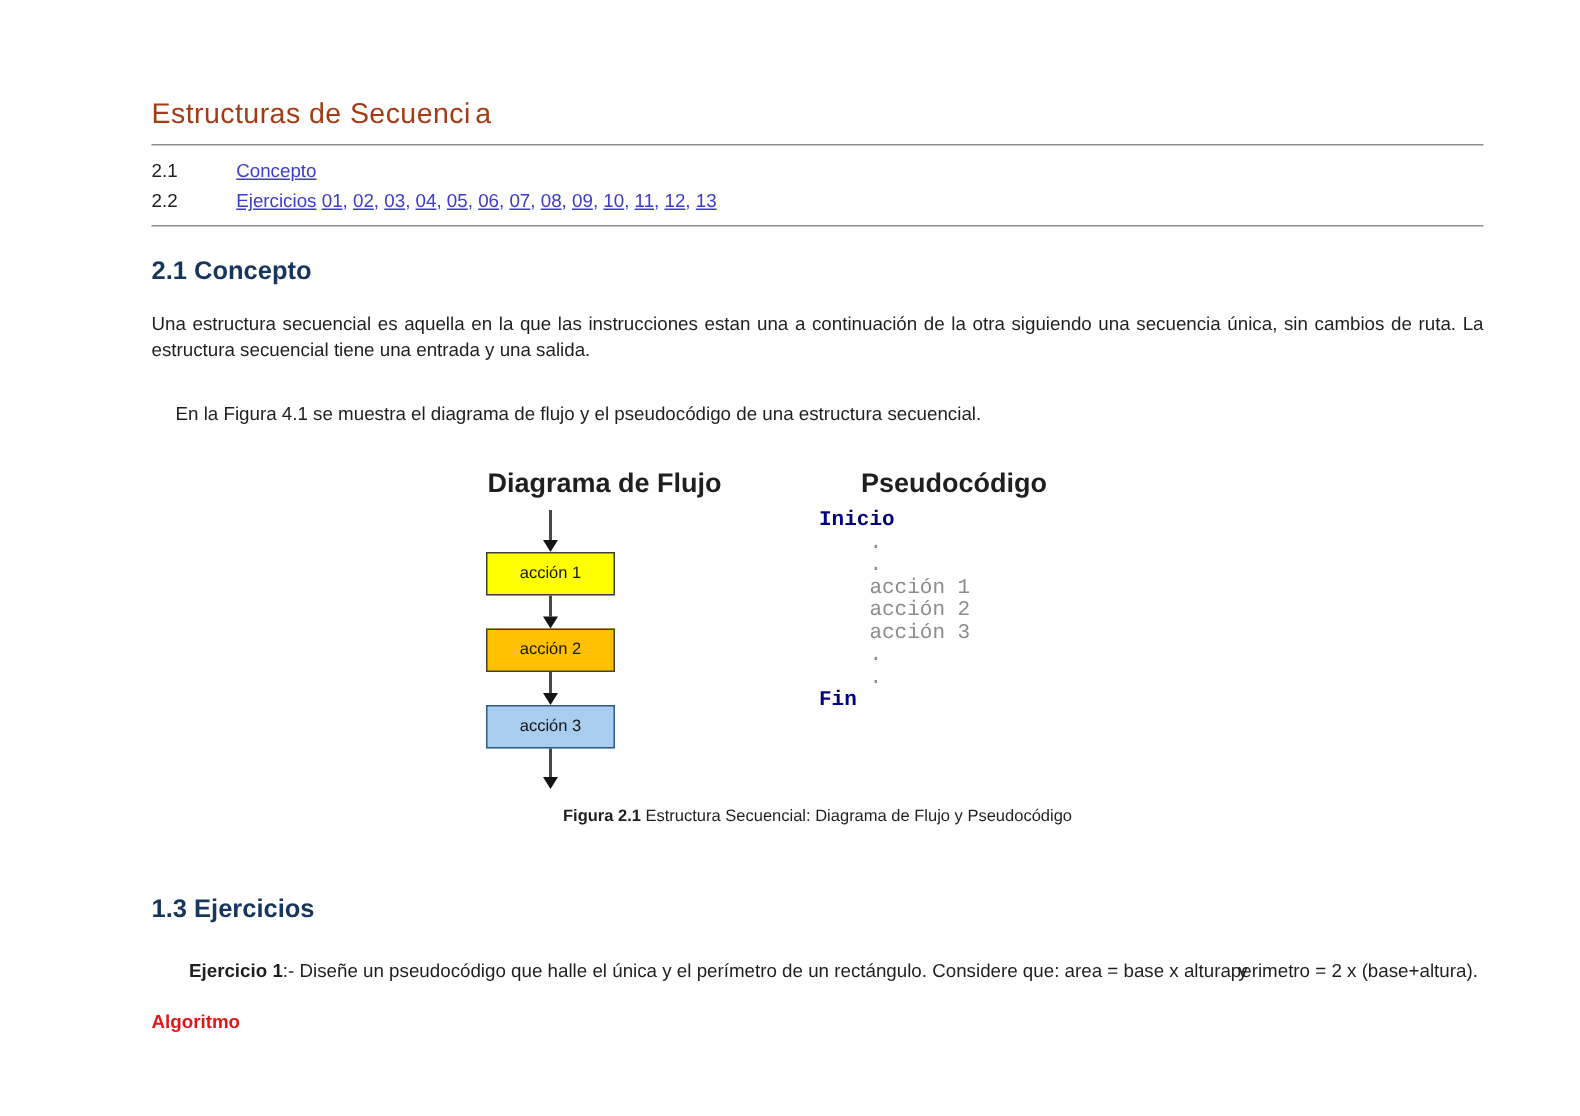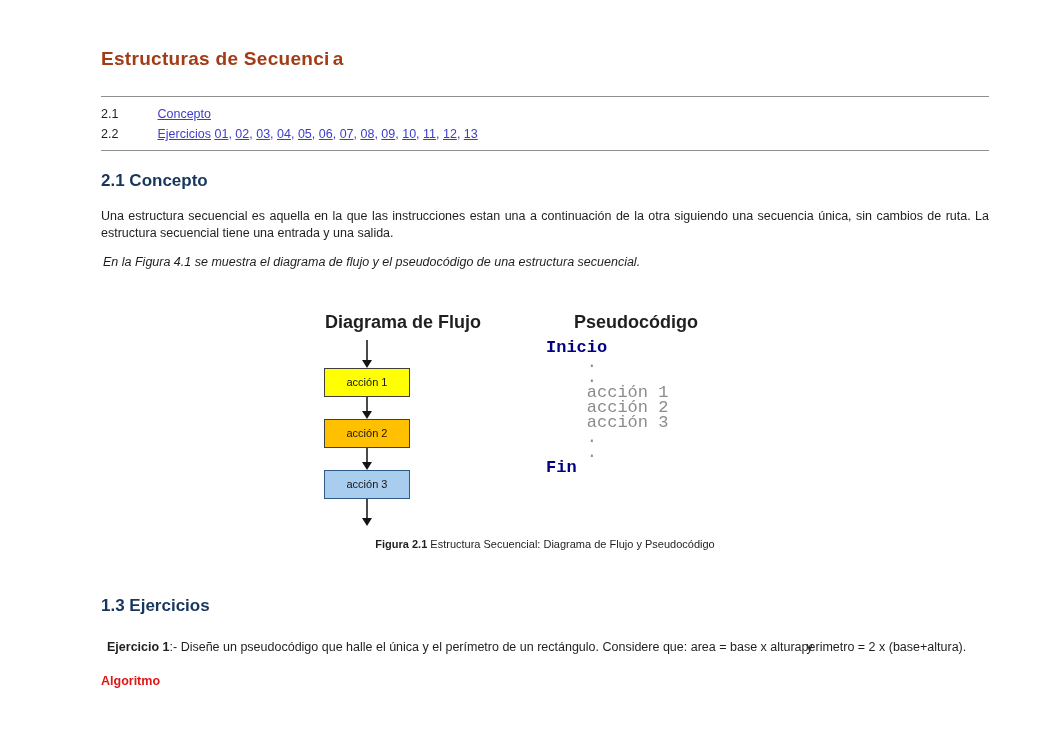--- a/index.html
+++ b/index.html
@@ -1,19 +1,19 @@
 <!DOCTYPE html>
 <html style="--title-red: #a33c16; --heading-navy: #17365d; --link-blue: #3c3ccd; --text: #1f1f1f; --rule-gray: #8f8f8f; --code-navy: #000080; --code-gray: #8c8c8c; --accent-red: #e01717; --arrow: #4a4a4a;"><head>
 <meta charset="utf-8">
 <style>
   html,body{margin:0;padding:0;background:#fff;}
   body{width:1053px;height:744px;position:relative;overflow:hidden;
        font-family:"Liberation Sans", sans-serif;color:var(--text,#1f1f1f);}
   .abs{position:absolute;}
-  .doc-title{left:101px;top:48px;font-size:19px;font-weight:bold;
+  .doc-title{left:101px;top:66px;font-size:19px;font-weight:normal;
              color:var(--title-red,#a33c16);letter-spacing:.3px;}
   .doc-title .tail{margin-left:3px;}
   .hrule{left:101px;width:888px;height:0;border-top:1px solid var(--rule-gray,#8f8f8f);}
   .hr1{top:96px;} .hr2{top:150px;}
   .toc{left:101px;top:104px;width:888px;font-size:12.5px;line-height:20px;}
   .toc-row{white-space:nowrap;}
   .toc-num{display:inline-block;width:53px;color:var(--text,#1f1f1f);}
   a.lnk{color:var(--link-blue,#3c3ccd);text-decoration:underline;cursor:pointer;}
   .sep{color:var(--link-blue,#3c3ccd);}
   .sec-heading{font-size:17px;font-weight:bold;color:var(--heading-navy,#17365d);}
@@ -29,27 +29,27 @@
   .flow-head{width:0;height:0;border-left:5px solid transparent;border-right:5px solid transparent;
              border-top:8px solid #141414;left:362px;}
   .fl1{top:340px;height:20px;} .fh1{top:360px;}
   .fl2{top:397px;height:14px;} .fh2{top:411px;}
   .fl3{top:448px;height:14px;} .fh3{top:462px;}
   .fl4{top:499px;height:19px;} .fh4{top:518px;}
   .flow-box{left:324px;width:84px;height:27px;border:1px solid #3f3f3f;
             font-size:11px;color:#151515;text-align:center;line-height:27px;}
   .fb1{top:368px;} .fb2{top:419px;} .fb3{top:470px;}
   .pseudocode{left:546px;top:340px;font-family:"Liberation Mono", monospace;
-              font-size:17px;line-height:15px;white-space:pre;}
+              font-size:14px;line-height:15px;white-space:pre;}
   .pc-line.kw{color:var(--code-navy,#000080);font-weight:bold;}
   .pc-line.body{color:var(--code-gray,#8c8c8c);}
   .caption{left:101px;top:538px;width:888px;text-align:center;font-size:11px;color:var(--text,#1f1f1f);}
   .caption .cap-bold{font-weight:bold;}
   .exercise{left:107px;top:640px;font-size:12.5px;white-space:nowrap;color:var(--text,#1f1f1f);}
-  .exercise .ex-label{font-weight:bold;}
+  .exercise .ex-label{font-weight:bold;margin-left:19px;}
   .ovl{position:relative;display:inline-block;}
   .ovl-y{position:absolute;left:5px;top:0;}
   .algoritmo{left:101px;top:674px;font-size:12.5px;font-weight:bold;color:var(--accent-red,#e01717);}
 </style>
 </head>
 <body>
 
 <div class="abs doc-title"><span>Estructuras de Secuenci</span><span class="tail">a</span></div>
 
 <div class="abs hrule hr1"></div>
@@ -60,21 +60,21 @@
   </div>
   <div class="toc-row">
     <span class="toc-num">2.2</span>
     <a class="lnk" href="#">Ejercicios</a><span> <a class="lnk" href="#">01</a><span class="sep">, </span><a class="lnk" href="#">02</a><span class="sep">, </span><a class="lnk" href="#">03</a><span class="sep">, </span><a class="lnk" href="#">04</a><span class="sep">, </span><a class="lnk" href="#">05</a><span class="sep">, </span><a class="lnk" href="#">06</a><span class="sep">, </span><a class="lnk" href="#">07</a><span class="sep">, </span><a class="lnk" href="#">08</a><span class="sep">, </span><a class="lnk" href="#">09</a><span class="sep">, </span><a class="lnk" href="#">10</a><span class="sep">, </span><a class="lnk" href="#">11</a><span class="sep">, </span><a class="lnk" href="#">12</a><span class="sep">, </span><a class="lnk" href="#">13</a></span>
   </div>
 </div>
 <div class="abs hrule hr2"></div>
 
 <h2 class="abs sec-heading h-concepto" style="margin:0;">2.1 Concepto</h2>
 <p class="abs para p1" style="margin:0;">Una estructura secuencial es aquella en la que las instrucciones estan una a continuación de la otra siguiendo una secuencia única, sin cambios de ruta. La estructura secuencial tiene una entrada y una salida.</p>
-<p class="abs para p2" style="margin:2px;font-style:italic;">En la Figura 4.1 se muestra el diagrama de flujo y el pseudocódigo de una estructura secuencial.</p>
+<p class="abs para p2" style="margin:16px;">En la Figura 4.1 se muestra el diagrama de flujo y el pseudocódigo de una estructura secuencial.</p>
 
 <div class="abs fig-head fh-flow">Diagrama de Flujo</div>
 <div class="abs fig-head fh-pseudo">Pseudocódigo</div>
 
 <div class="abs flow-line fl1"></div>
 <div class="abs flow-head fh1"></div>
 <div class="abs flow-box fb1" style="background: rgb(255, 255, 0); border-color: rgb(63, 63, 63);">acción 1</div>
 <div class="abs flow-line fl2"></div>
 <div class="abs flow-head fh2"></div>
 <div class="abs flow-box fb2" style="background: rgb(255, 192, 0); border-color: rgb(63, 63, 63);">acción 2</div>

